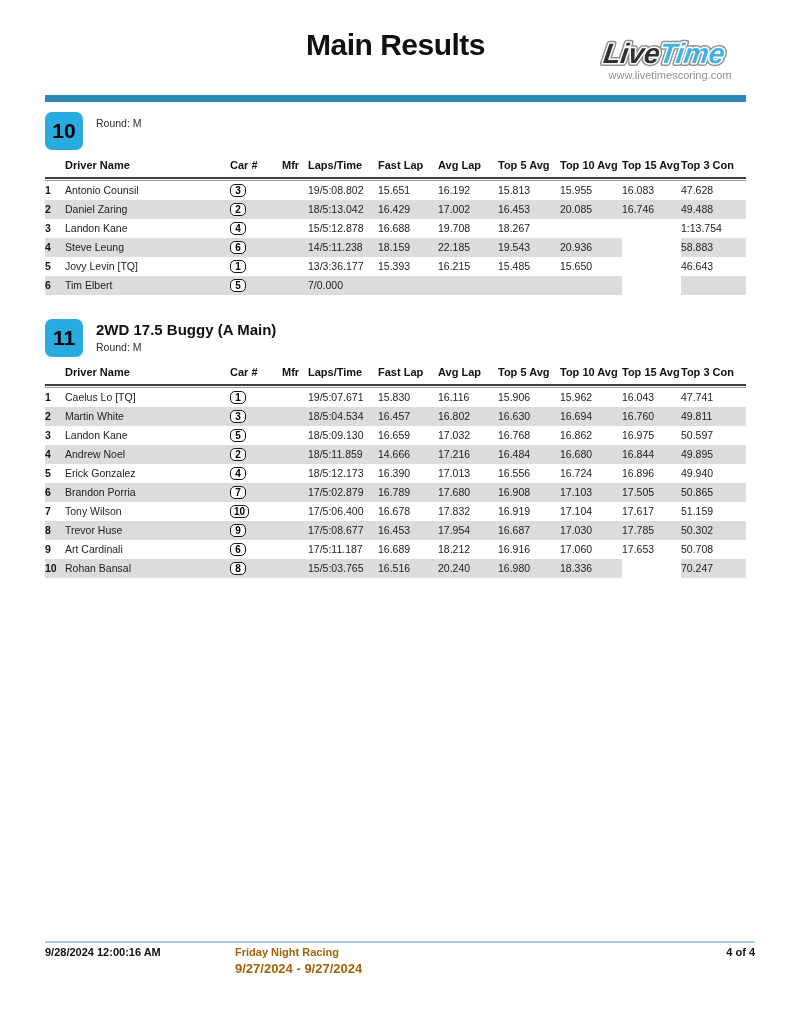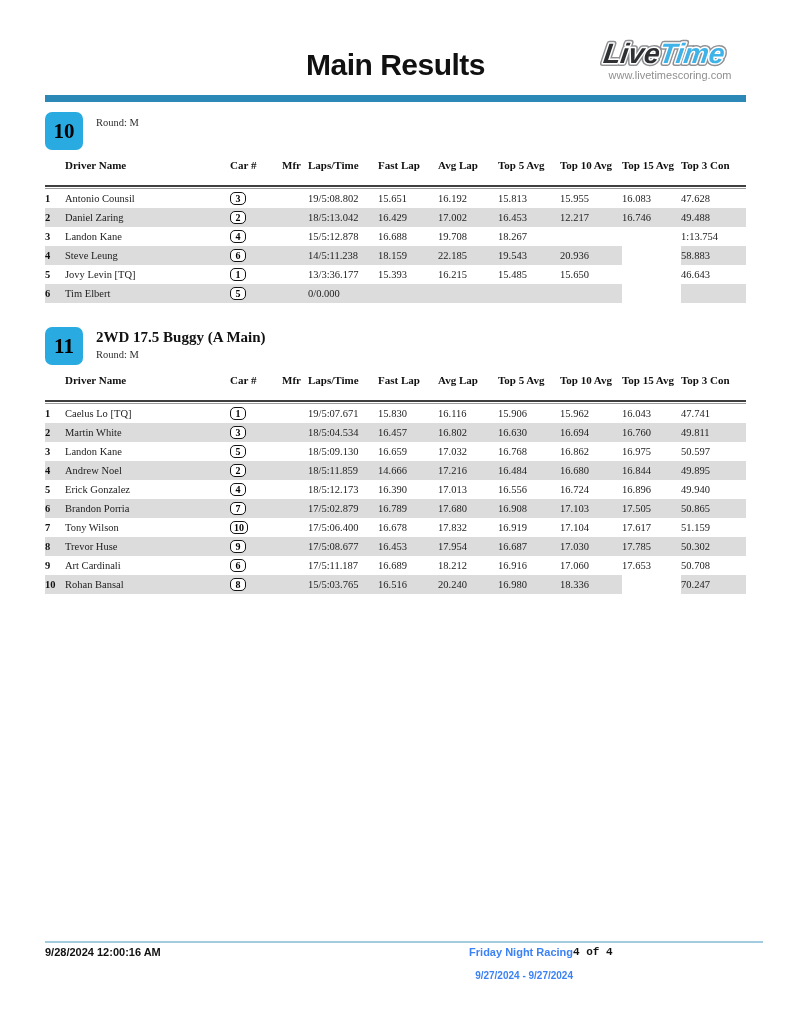--- a/index.html
+++ b/index.html
@@ -9,68 +9,68 @@
     --footer-line:#A3CBE0;
   }
   html,body{margin:0;padding:0;background:#fff;}
   .page{
     width:791px;height:1024px;position:relative;background:#fff;overflow:hidden;
     font-family:"Liberation Sans",sans-serif;color:#1a1a1a;
   }
   
   .report-header{position:relative;height:95px;}
   .title{
-    position:absolute;left:0;right:0;top:48px;margin:0;text-align:center;
+    position:absolute;left:0;right:0;top:28px;margin:0;text-align:center;
     font-size:30px;font-weight:bold;letter-spacing:-0.5px;color:#111;
   }
   .logo{position:absolute;right:43px;top:38px;width:156px;text-align:center;}
   .logo svg{display:block;margin:0 auto;}
   .logo-url{font-size:11px;color:#8f8f8f;margin-top:-1px;}
   .accent-bar{height:7px;margin:0 45px;background:var(--accent);}
   
-  .race-section{margin:0 45px;padding-top:10px;font-family:Liberation Serif, serif;}
+  .race-section{margin:0 45px;padding-top:10px;}
   #sections .race-section + .race-section{margin-top:14px;}
   .section-header{display:flex;align-items:flex-start;}
   .race-badge{
     width:38px;height:38px;border-radius:7px;background:var(--badge);
     color:#000;font-size:21px;font-weight:bold;
     display:flex;align-items:center;justify-content:center;flex:none;
   }
   .section-titles{margin-left:13px;padding-top:2px;}
   .section-title{font-size:15px;font-weight:bold;color:#111;}
   .section-round{font-size:10.5px;margin-top:3px;color:#2e2e2e;}
   
   .results-table{margin-top:8px;}
   .grid-row{
     display:grid;
     grid-template-columns:20px 165px 52px 26px 70px 60px 60px 62px 62px 59px 65px;
   }
-  .thead{padding-bottom:12px;}
+  .thead{padding-bottom:4px;}
   .header-rule{height:1px;background:#fff;border-top:2px solid #3f3f3f;border-bottom:1px solid #9c9c9c;}
   .th{font-size:11px;font-weight:bold;line-height:15px;color:#111;white-space:nowrap;}
   .tr{height:19px;}
   .td{font-size:10.5px;line-height:19px;white-space:nowrap;overflow:hidden;color:#222;}
   .tr.shaded .td{background:var(--shade);}
   .tr.shaded .td.noshade{background:#fff;}
   .col-pos{font-weight:bold;color:#111;}
   .col-car{display:flex;align-items:center;}
   .car-chip{
     display:inline-block;min-width:16px;padding:0 3px;height:13px;line-height:11px;
     border:1.6px solid #141414;border-radius:5px;background:#fff;
     font-size:10px;font-weight:bold;text-align:center;box-sizing:border-box;color:#000;
   }
   
-  .footer{position:absolute;left:45px;right:28px;top:941px;}
+  .footer{position:absolute;left:45px;right:36px;top:941px;}
   .footer-line{height:2px;background:var(--footer-line);margin-bottom:3px;}
   .footer-row{display:flex;justify-content:space-between;align-items:flex-start;}
   .footer-left,.footer-right{font-size:11px;font-weight:bold;width:190px;color:#111;}
-  .footer-right{font-family:Liberation Mono, monospace;}
-  .footer-center{flex:1;text-align:right;color:#3b82f6;}
+  .footer-right{text-align:right;}
+  .footer-center{flex:1;text-align:left;color:#a16207;}
   .footer-event{font-size:11px;font-weight:bold;}
-  .footer-dates{font-size:10px;font-weight:bold;margin-top:12px;}
+  .footer-dates{font-size:13px;font-weight:bold;margin-top:3px;}
 </style>
 </head>
 <body>
 
 <div class="page">
 
   <div class="report-header">
     <h1 class="title">Main Results</h1>
     <div class="logo">
       <svg width="156" height="32" viewBox="0 0 156 32" font-family="Liberation Sans, sans-serif">
@@ -128,21 +128,21 @@
               <div class="td col-pos">2</div>
               <div class="td col-driver">Daniel Zaring</div>
               <div class="td col-car">
                 <span class="car-chip">2</span>
               </div>
               <div class="td col-mfr"></div>
               <div class="td col-laps">18/5:13.042</div>
               <div class="td col-fast">16.429</div>
               <div class="td col-avg">17.002</div>
               <div class="td col-top5">16.453</div>
-              <div class="td col-top10">12.217</div>
+              <div class="td col-top10">20.085</div>
               <div class="td col-top15">16.746</div>
               <div class="td col-top3">49.488</div>
             </div>
             <div class="tr grid-row">
               <div class="td col-pos">3</div>
               <div class="td col-driver">Landon Kane</div>
               <div class="td col-car">
                 <span class="car-chip">4</span>
               </div>
               <div class="td col-mfr"></div>
@@ -184,21 +184,21 @@
               <div class="td col-top15"></div>
               <div class="td col-top3">46.643</div>
             </div>
             <div class="tr grid-row shaded">
               <div class="td col-pos">6</div>
               <div class="td col-driver">Tim Elbert</div>
               <div class="td col-car">
                 <span class="car-chip">5</span>
               </div>
               <div class="td col-mfr"></div>
-              <div class="td col-laps">0/0.000</div>
+              <div class="td col-laps">7/0.000</div>
               <div class="td col-fast"></div>
               <div class="td col-avg"></div>
               <div class="td col-top5"></div>
               <div class="td col-top10"></div>
               <div class="td col-top15 noshade"></div>
               <div class="td col-top3"></div>
             </div>
           </div>
     </div>
   </section>

